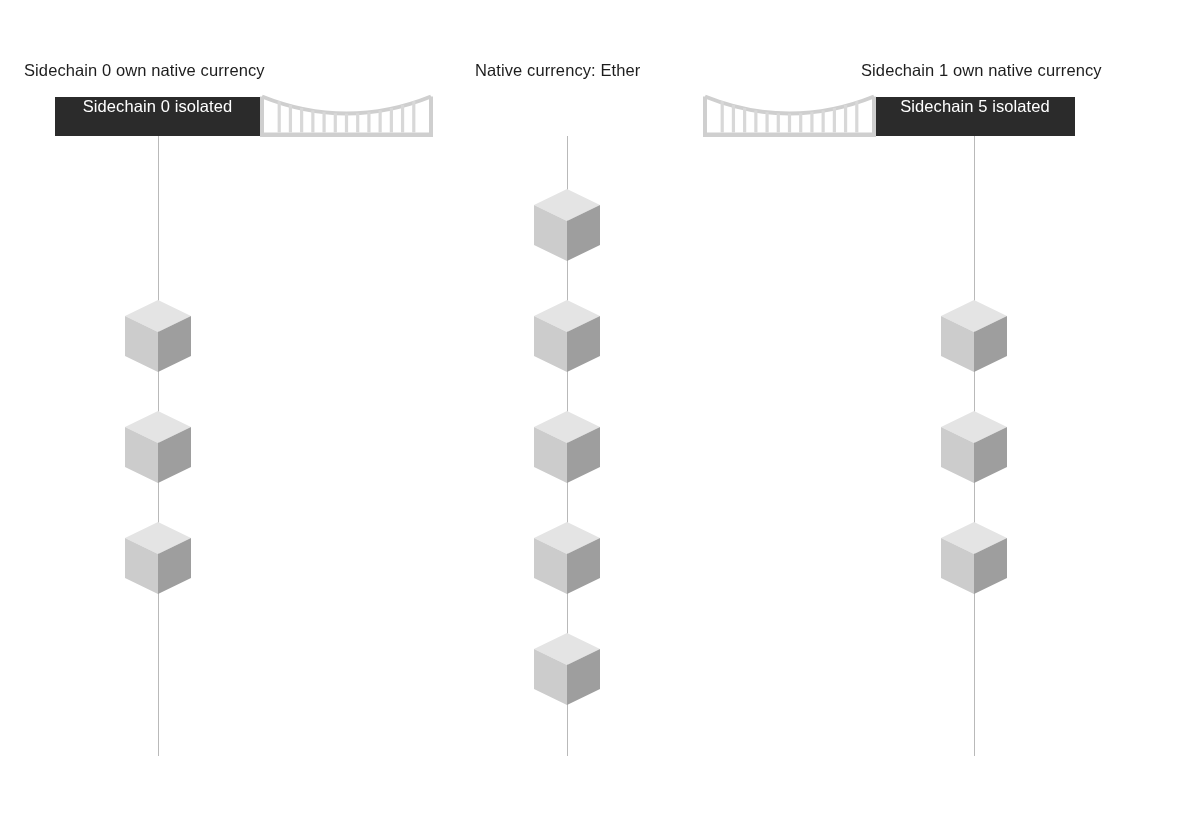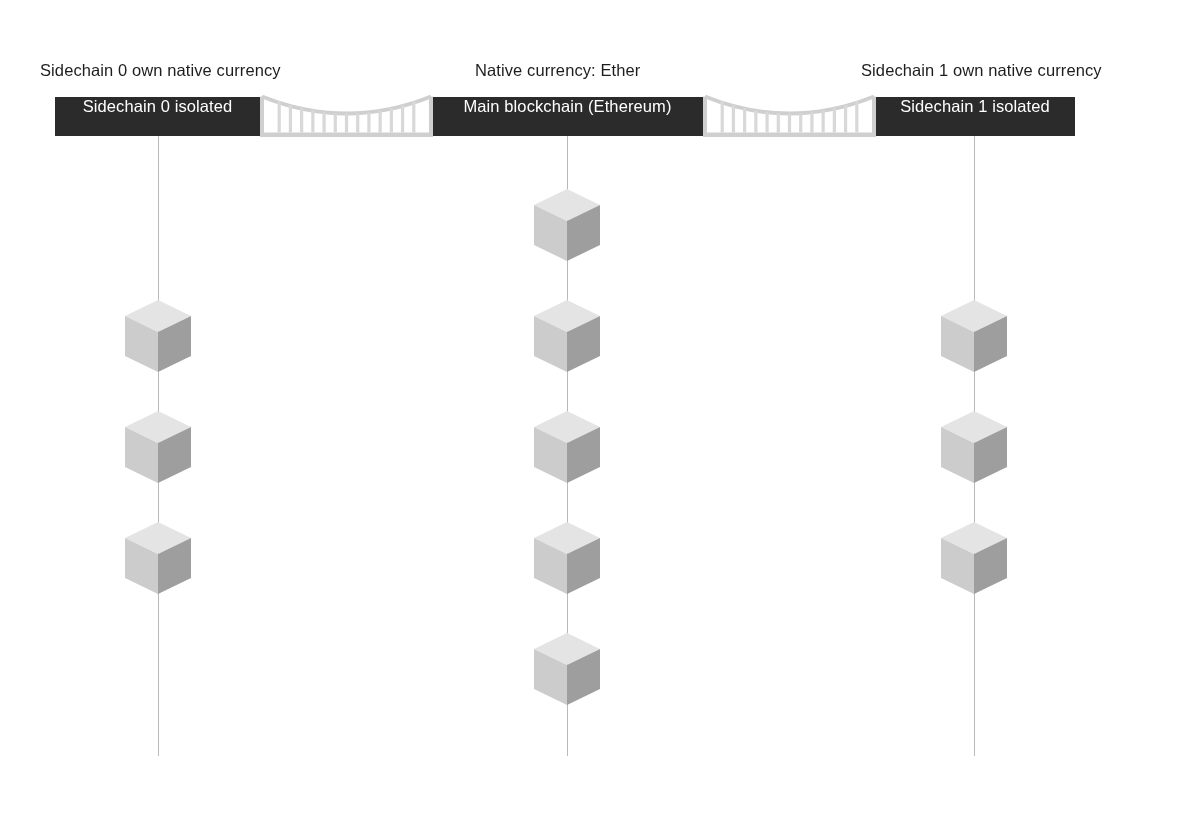--- a/index.html
+++ b/index.html
@@ -25,21 +25,21 @@
 
   
   .caption {
     position: absolute;
     font-size: 16.5px;
     line-height: 20px;
     color: #1d1d1d;
     white-space: nowrap;
     letter-spacing: 0.1px;
   }
-  .caption.cap-left   { left: 40px;  top: 60px; }
+  .caption.cap-left   { left: 24px;  top: 60px; }
   .caption.cap-mid    { left: 475px; top: 60px; }
   .caption.cap-right  { left: 845px; top: 60px; margin-left: 16px; }
 
   
   .chainbar {
     position: absolute;
     top: 97px;
     height: 39px;
     background: #2b2b2b;
     color: #ffffff;
@@ -91,25 +91,22 @@
 
 <div id="stage">
 
   <div class="caption cap-left">Sidechain 0 own native currency</div>
   <div class="caption cap-mid">Native currency: Ether</div>
   <div class="caption cap-right">Sidechain 1 own native currency</div>
 
   <div class="chainbar bar-left">
     <span>Sidechain 0 isolated</span>
   </div>
-  <div class="chainbar bar-mid">
-    <span>Main blockchain (Ethereum)</span>
-  </div>
   <div class="chainbar bar-right">
-    <span>Sidechain 1 isolated</span>
+    <span>Sidechain 5 isolated</span>
   </div>
 
   <div class="bridge bridge-left">
     <svg viewBox="0 0 175 45" preserveAspectRatio="none">
       <g class="bridge-group">
           <path d="M 3,2.5 Q 87.5,36.5 172,2.5" fill="none" stroke="#cfcfcf" stroke-width="4"></path>
           <rect x="1" y="38.5" width="173" height="4.5" fill="#cfcfcf"></rect>
           <rect x="1" y="2.5" width="4" height="40.5" fill="#cfcfcf"></rect>
           <rect x="170" y="2.5" width="4" height="40.5" fill="#cfcfcf"></rect>
           <rect x="18.61" y="7.01" width="3.2" height="31.49" fill="#d8d8d8"></rect>

